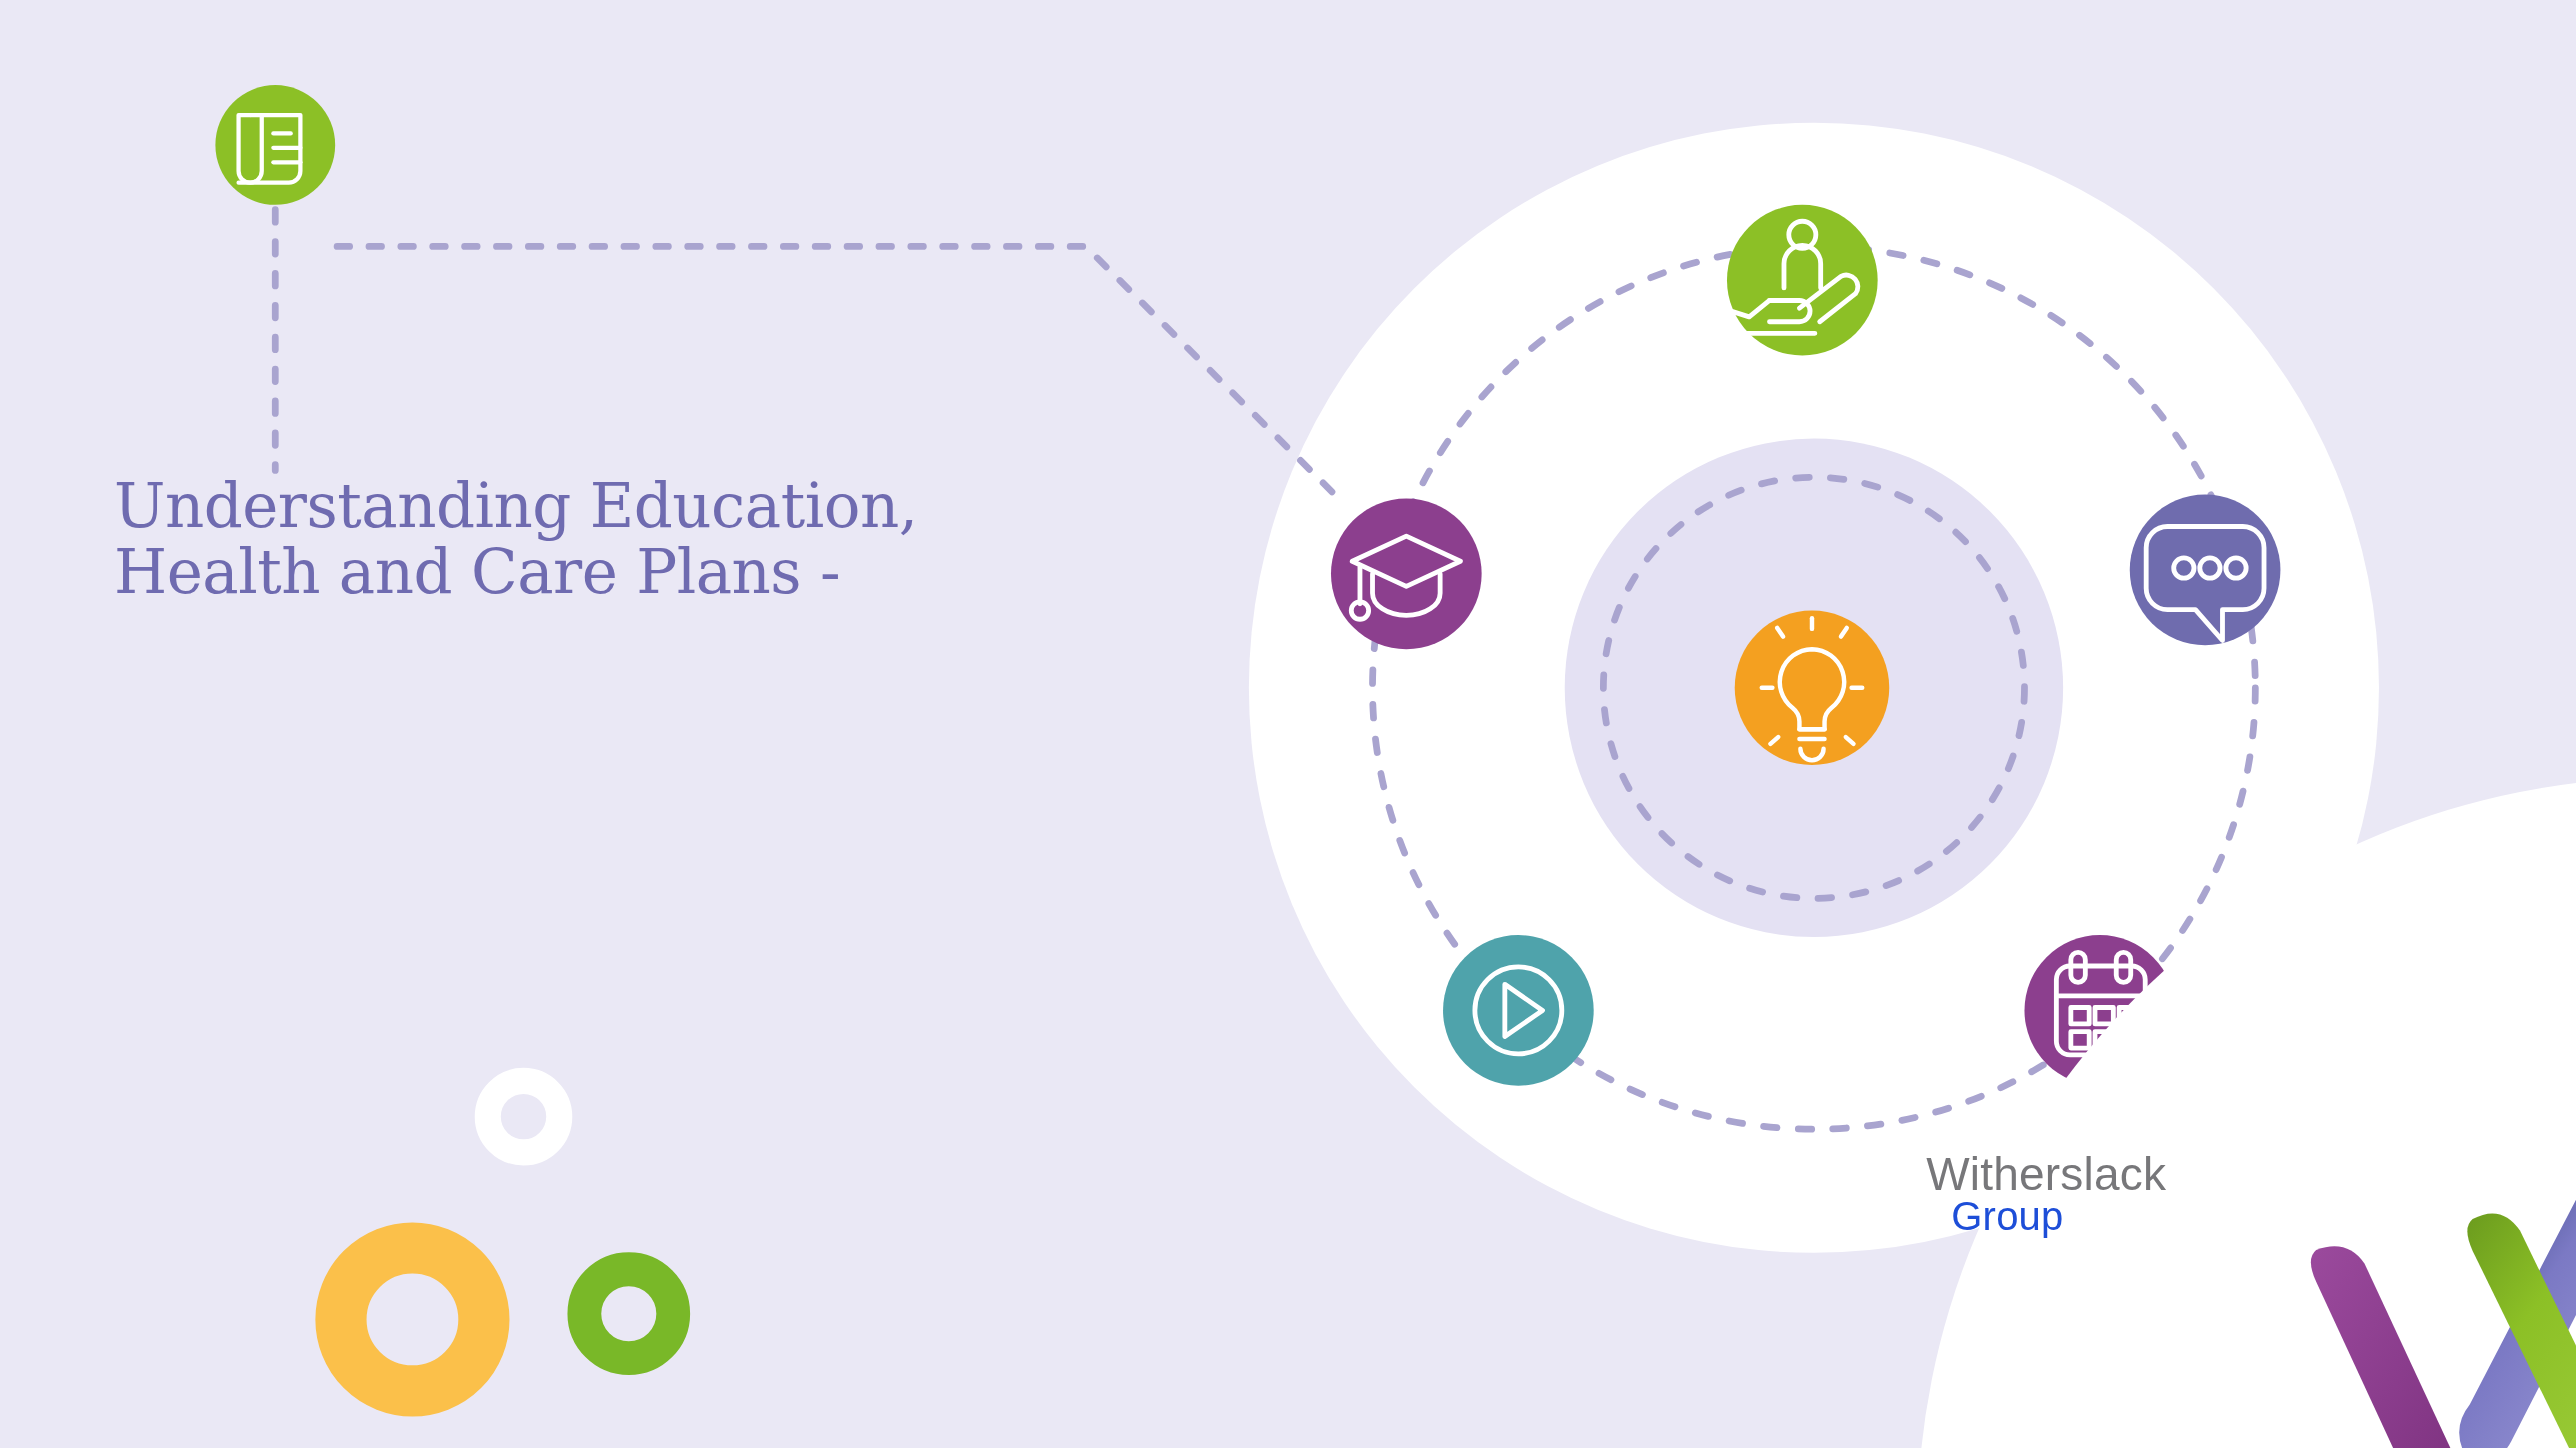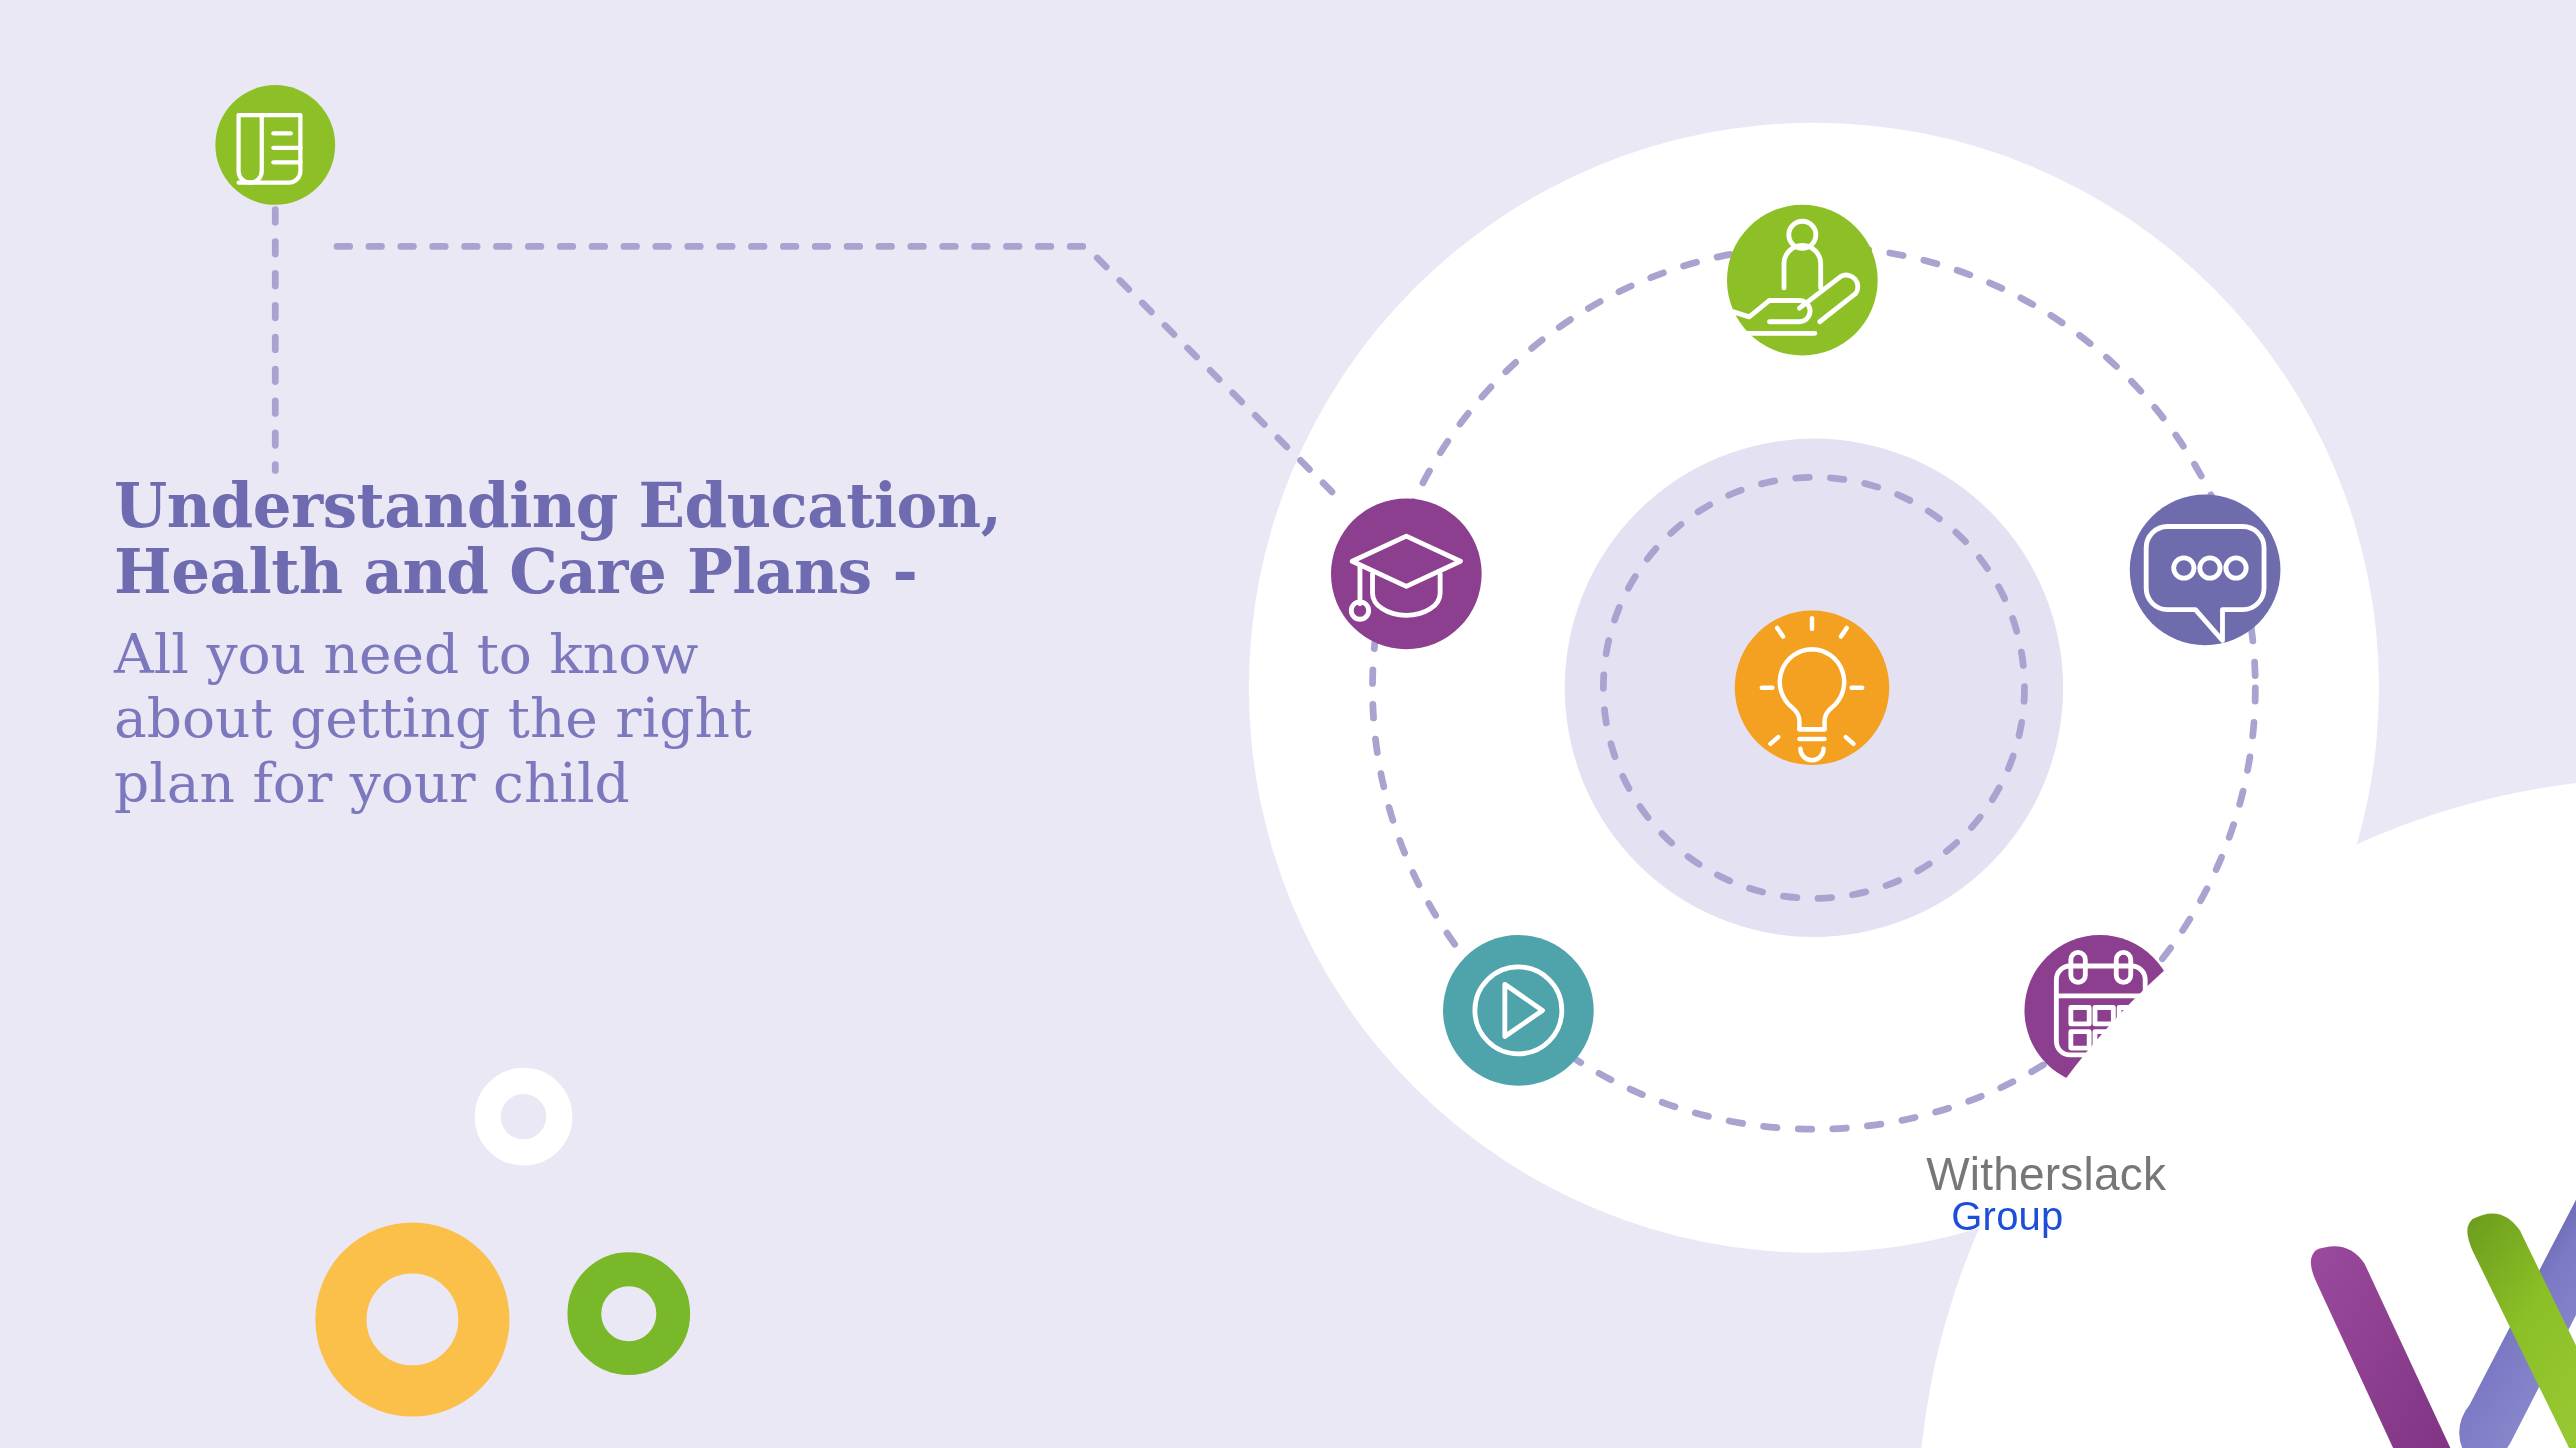--- a/index.html
+++ b/index.html
@@ -11,21 +11,21 @@
   }
   #stage{position:absolute;inset:0;width:2576px;height:1449px;overflow:hidden;}
   svg.layer{position:absolute;left:0;top:0;width:2576px;height:1449px;display:block;}
 
   .headline{
     position:absolute;left:114px;top:473px;width:1082px;
     z-index:40;
   }
   .headline .t1{
     font-family:"DejaVu Serif","Liberation Serif",serif;
-    font-weight:700;
+    font-weight:400;
     font-size:61px;
     line-height:1.08;
     letter-spacing:-0.5px;
     color:#6f6bb0;
     margin:0 0 17.4px 0;
     white-space:pre-line;
   }
   .headline .t2{
     font-family:"DejaVu Serif","Liberation Serif",serif;
     font-weight:400;
@@ -188,23 +188,20 @@
         <path d="M2560 1262 q30 -16 49 12 l116 238 q9 21 -13 30 q-26 10 -39 -16 l-113 -231 q-11 -24 0 -33 z" fill="url(#gGreen)"></path>
         <path d="M2722 1512 q-16 -27 2 -54 l106 -211 q13 -26 40 -13 q23 12 10 37 l-110 227 q-16 31 -48 14 z" fill="url(#gOrange)"></path>
       </g>
 
     </g>
   </svg>
 
   <div class="headline">
     <h1 class="t1">Understanding Education,
 Health and Care Plans -</h1>
-    <p class="t2">All you need to know
-about getting the right
-plan for your child</p>
   </div>
 
   <div class="logo-wrap">
     <div class="logo-text-w">Witherslack</div>
     <div class="logo-text-g">Group</div>
   </div>
 
 </div>
 
 

